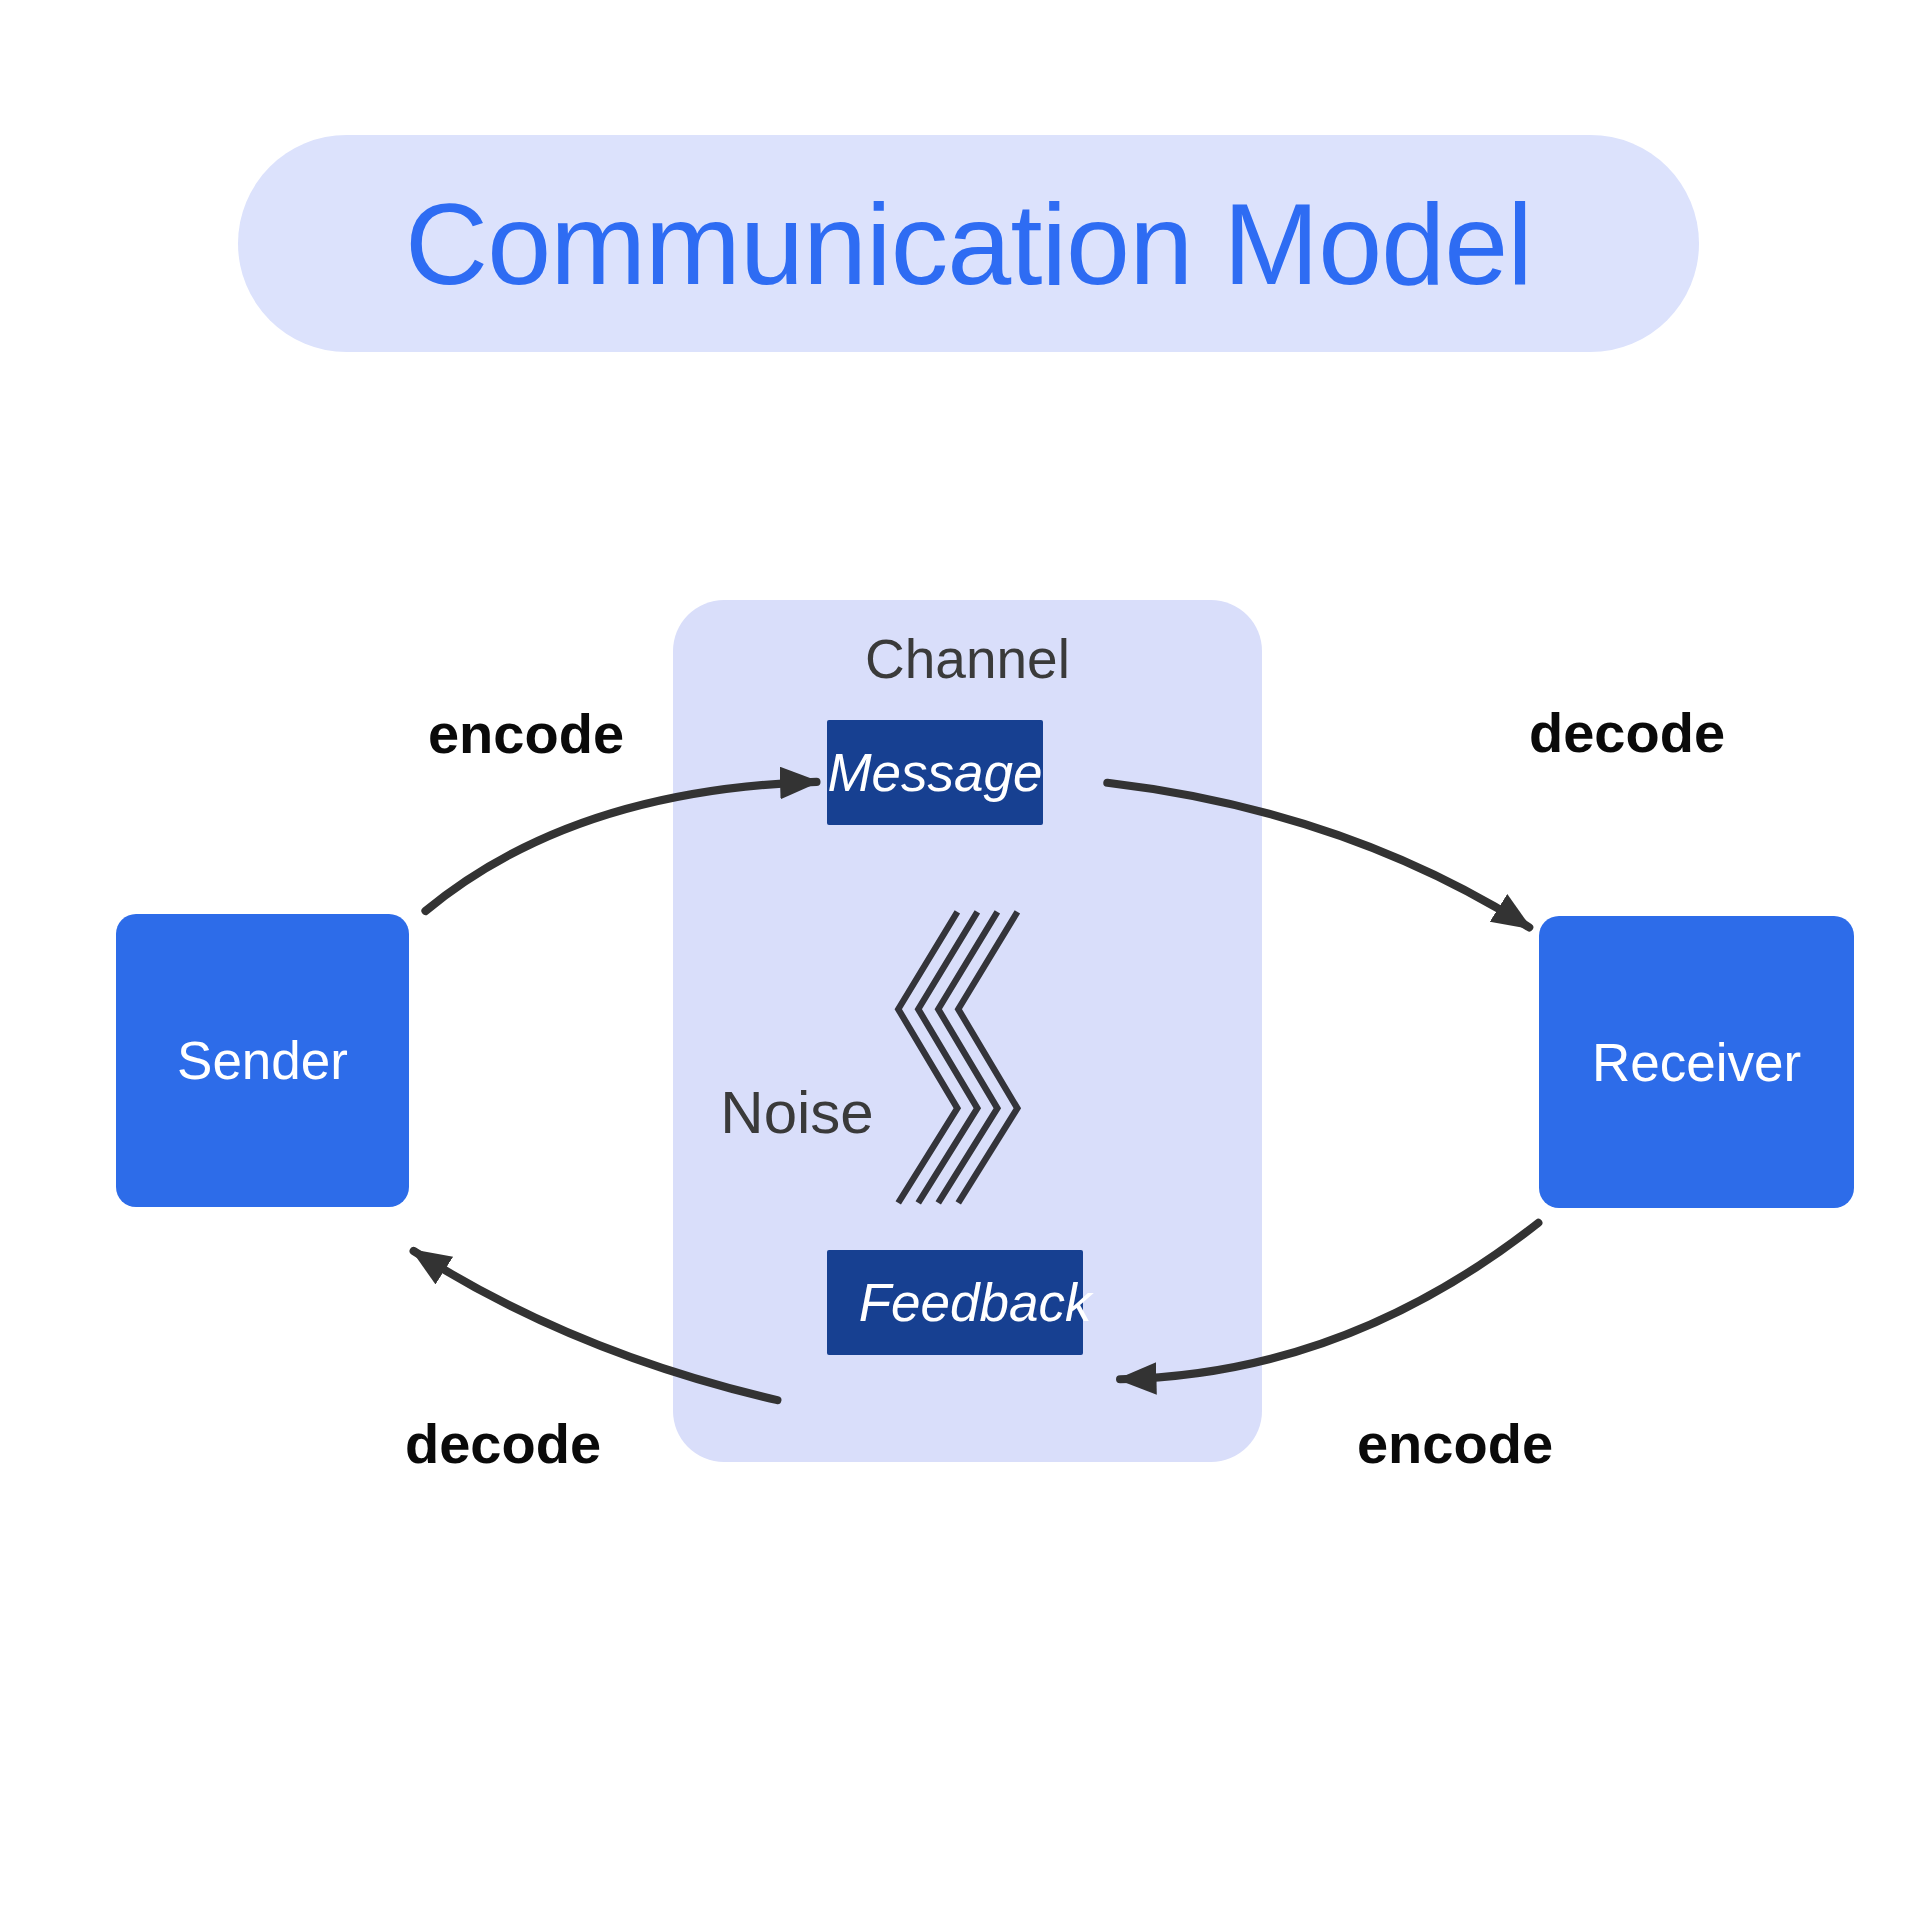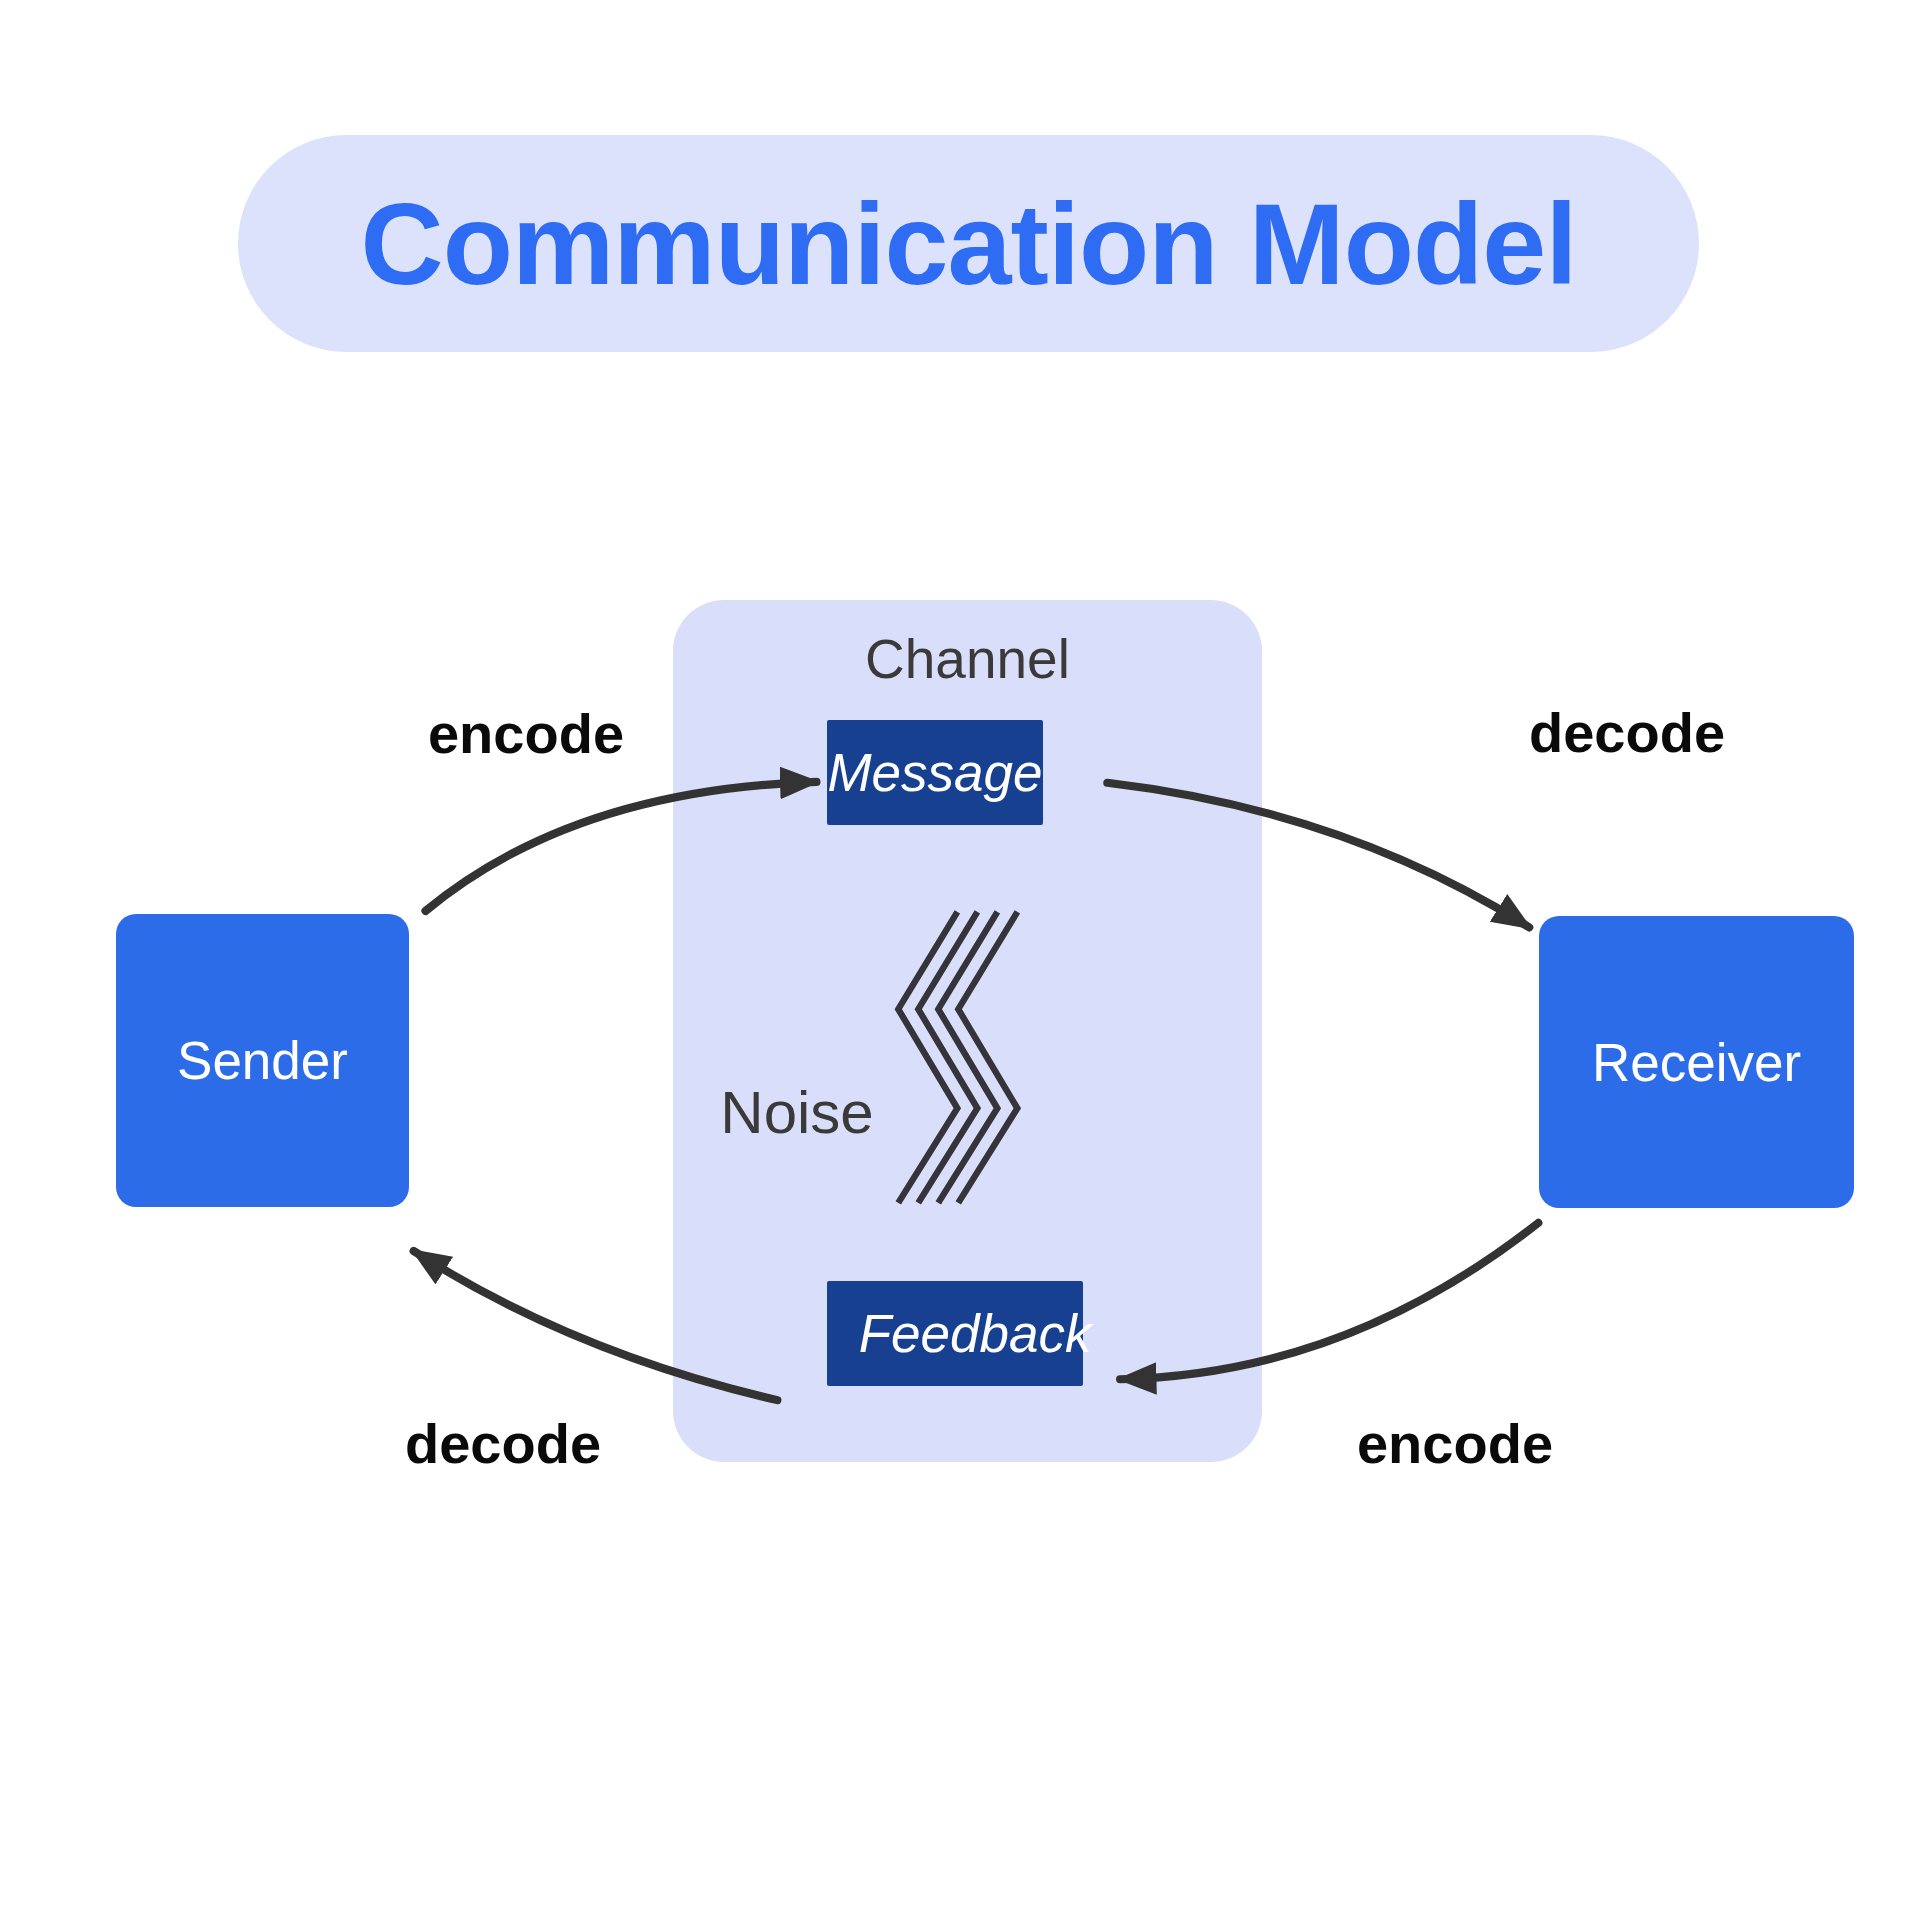--- a/index.html
+++ b/index.html
@@ -7,38 +7,38 @@
     position:relative;width:1932px;height:1932px;overflow:hidden;
     background:var(--background,#fff);
     font-family:"Liberation Sans",sans-serif;
   }
   .title-pill{
     position:absolute;left:238px;top:135px;width:1461px;height:217px;
     border-radius:109px;background:var(--pill-bg,#dce2fc);
     display:flex;align-items:center;justify-content:center;
   }
   .title-text{
-    font-size:115px;font-weight:bold;color:var(--title-text,#2e6cf3);
+    font-size:115px;font-weight:normal;color:var(--title-text,#2e6cf3);
     letter-spacing:-0.9px;white-space:nowrap;
   }
   .channel-panel{
     position:absolute;left:673px;top:600px;width:589px;height:862px;
     border-radius:51px;background:var(--panel-bg,#d9defa);
   }
   .channel-label{
     position:absolute;left:673px;top:627px;width:589px;text-align:center;
     font-size:55px;color:var(--muted-text,#3a3a3a);
   }
   .badge{
     position:absolute;left:827px;width:216px;height:105px;border-radius:2px;
     background:var(--badge-navy,#174091);color:#ffffff;
     display:flex;align-items:center;justify-content:center;font-size:53px;font-style:italic;
   }
   .badge.message{top:720px;}
-  .badge.feedback{top:1281px;padding-left:40px;}
+  .badge.feedback{top:1250px;padding-left:40px;}
   .noise-label{
     position:absolute;left:679px;top:1078px;width:236px;text-align:center;
     font-size:60px;color:var(--muted-text,#3a3a3a);
   }
   .node{
     position:absolute;width:293px;height:293px;border-radius:20px;
     background:var(--node-blue,#2d6ce9);color:#ffffff;
     display:flex;align-items:center;justify-content:center;font-size:53px;
   }
   .node.sender{left:116px;top:914px;}

